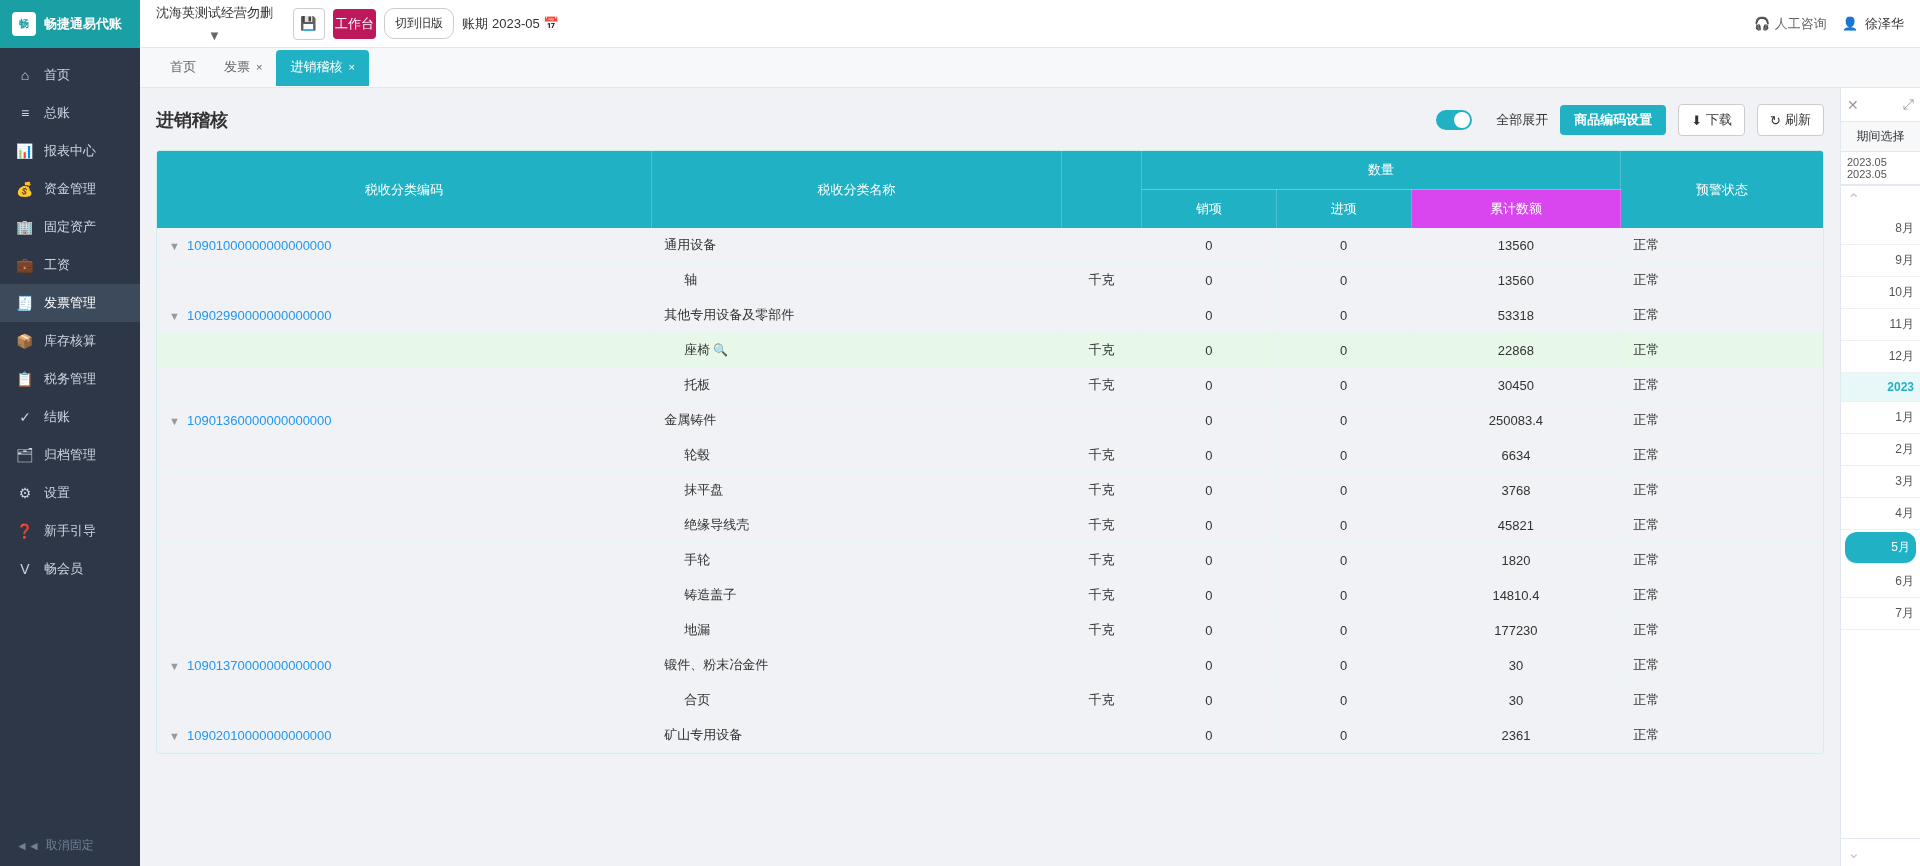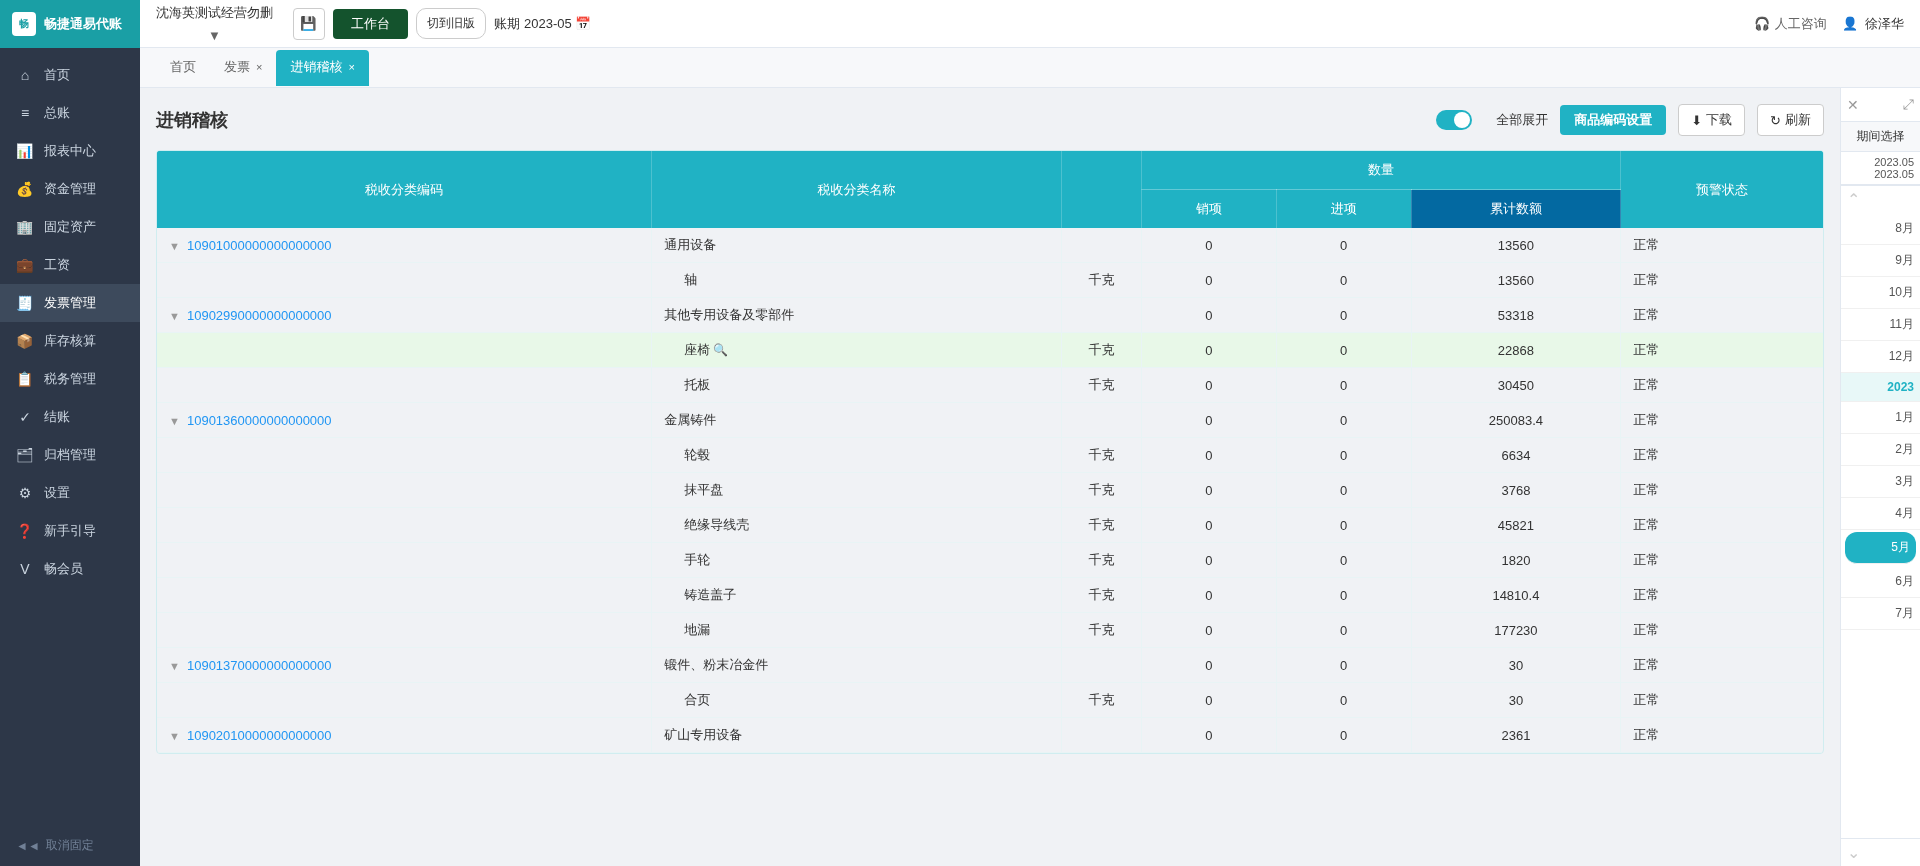--- a/index.html
+++ b/index.html
@@ -18,21 +18,21 @@
     
     .main { flex: 1; display: flex; flex-direction: column; overflow: hidden; }
 
     
     .topbar { background: #fff; height: 48px; display: flex; align-items: center; padding: 0 16px; gap: 12px; border-bottom: 1px solid #e2e8f0; flex-shrink: 0; }
     .company-selector { display: flex; align-items: center; gap: 6px; font-size: 13px; color: #333; cursor: pointer; max-width: 200px; flex-direction: column; }
     .company-name { color: #333; font-size: 13px; }
     .company-chevron { color: #666; }
     .topbar-btns { display: flex; align-items: center; gap: 8px; margin-left: 8px; }
     .btn-save { width: 32px; height: 32px; border: 1px solid #ccc; background: #fff; border-radius: 4px; display: flex; align-items: center; justify-content: center; cursor: pointer; color: #666; }
-    .btn-workbench { background: #14532d; color: #fff; border: none; border-radius: 4px; padding: 6px 18px; cursor: pointer; font-size: 13px; }
+    .btn-workbench { background: #be185d; color: #fff; border: none; border-radius: 4px; padding: 6px 2px; cursor: pointer; font-size: 13px; }
     .btn-switch { background: #fff; color: #333; border: 1px solid #ccc; border-radius: 10px; padding: 6px 10px; cursor: pointer; font-size: 12px; }
     .period-info { font-size: 13px; color: #333; display: flex; align-items: center; gap: 4px; }
     .topbar-right { margin-left: auto; display: flex; align-items: center; gap: 16px; }
     .help-btn { display: flex; align-items: center; gap: 4px; color: #666; font-size: 13px; cursor: pointer; }
     .user-info { display: flex; align-items: center; gap: 6px; color: #333; font-size: 13px; cursor: pointer; }
 
     
     .tabs { background: #f7f8fa; border-bottom: 1px solid #e2e8f0; display: flex; align-items: center; padding: 0 16px; height: 40px; flex-shrink: 0; }
     .tab { display: flex; align-items: center; gap: 6px; padding: 8px 14px; font-size: 13px; color: #666; cursor: pointer; border-bottom: 2px solid transparent; }
     .tab.active { color: #fff; background: #20b2c4; border-radius: 4px 4px 0 0; }
@@ -224,21 +224,21 @@
             <tr>
               <th rowspan="2" style="background:#20b2c4;color:#fff;border-right:1px solid rgba(255,255,255,0.2);">税收分类编码</th>
               <th rowspan="2" style="background:#20b2c4;color:#fff;border-right:1px solid rgba(255,255,255,0.2);">税收分类名称</th>
               <th rowspan="2" style="background:#20b2c4;color:#fff;border-right:1px solid rgba(255,255,255,0.2);width:80px;"></th>
               <th colspan="3" style="background:#20b2c4;color:#fff;border-right:1px solid rgba(255,255,255,0.2);border-bottom:1px solid rgba(255,255,255,0.3);">数量</th>
               <th rowspan="2" style="background:#20b2c4;color:#fff;">预警状态</th>
             </tr>
             <tr>
               <th style="background:#20b2c4;color:#fff;border-right:1px solid rgba(255,255,255,0.2);">销项</th>
               <th style="background:#20b2c4;color:#fff;border-right:1px solid rgba(255,255,255,0.2);">进项</th>
-              <th style="background:#0369a1;color:#fff;border-right:1px solid rgba(255,255,255,0.2);">累计数额</th>
+              <th style="background:#d946ef;color:#fff;border-right:1px solid rgba(255,255,255,0.2);">累计数额</th>
             </tr>
           </thead>
           <tbody id="table-body">
           <tr>
       <td><span class="expand-icon">▼ </span><span style="color:#2196F3">10901000000000000000</span></td>
       <td>通用设备</td>
       <td class="td-center"></td>
       <td class="td-center">0</td>
       <td class="td-center">0</td>
       <td class="td-center">13560</td>
@@ -374,21 +374,21 @@
         </table>
       </div>
     </div>
 
     <div class="right-panel">
       <div class="right-panel-header">
         <span class="panel-close">✕</span>
         <span class="panel-expand">⤢</span>
       </div>
       <div class="period-label">期间选择</div>
-      <div style="padding:4px 6px; font-size:11px; color:#555; border-bottom:1px solid #e2e8f0; text-align:right;">
+      <div style="padding:4px 6px; font-size:11px; color:#555; border-bottom:1px solid #e2e8f0; text-align:left;">
         <div>2023.05</div>
         <div>2023.05</div>
       </div>
       <div class="period-nav">
         <span class="nav-up disabled">⌃</span>
       </div>
       <div class="period-months" id="period-months-list">
       <div class="period-month">8月</div>
           <div class="period-month">9月</div>
           <div class="period-month">10月</div>

